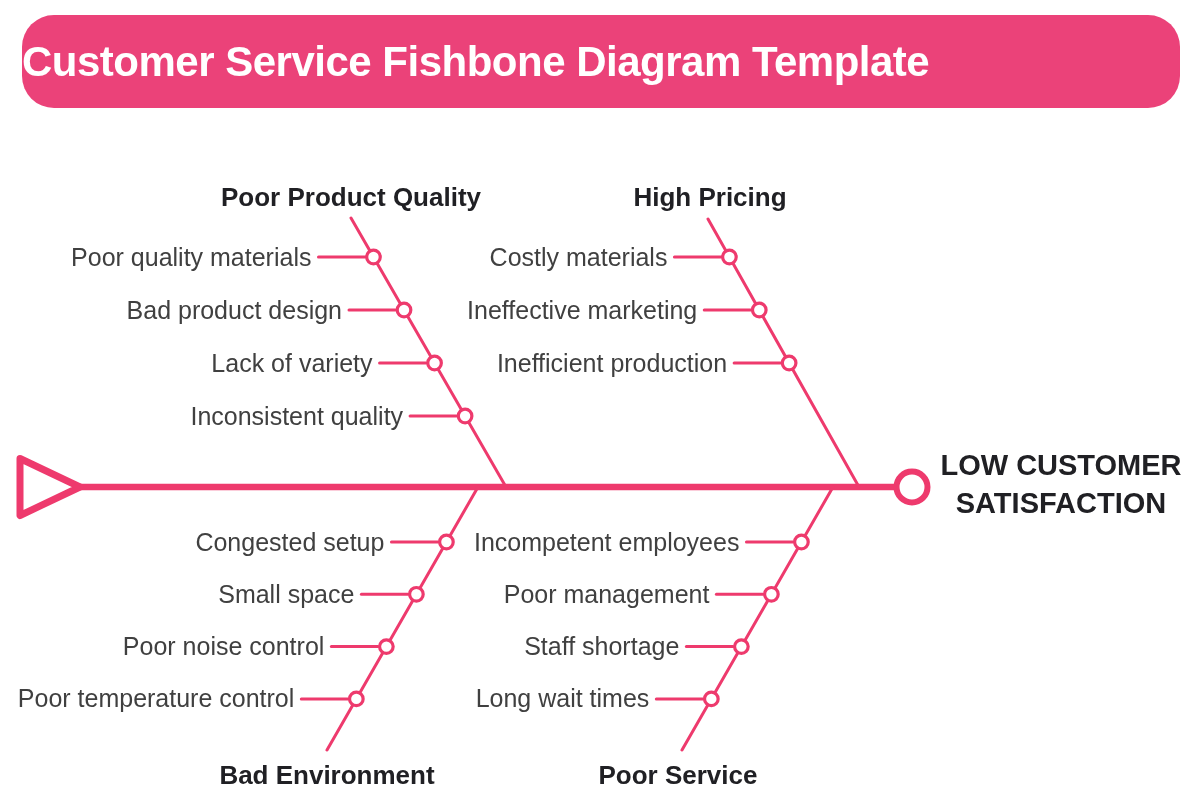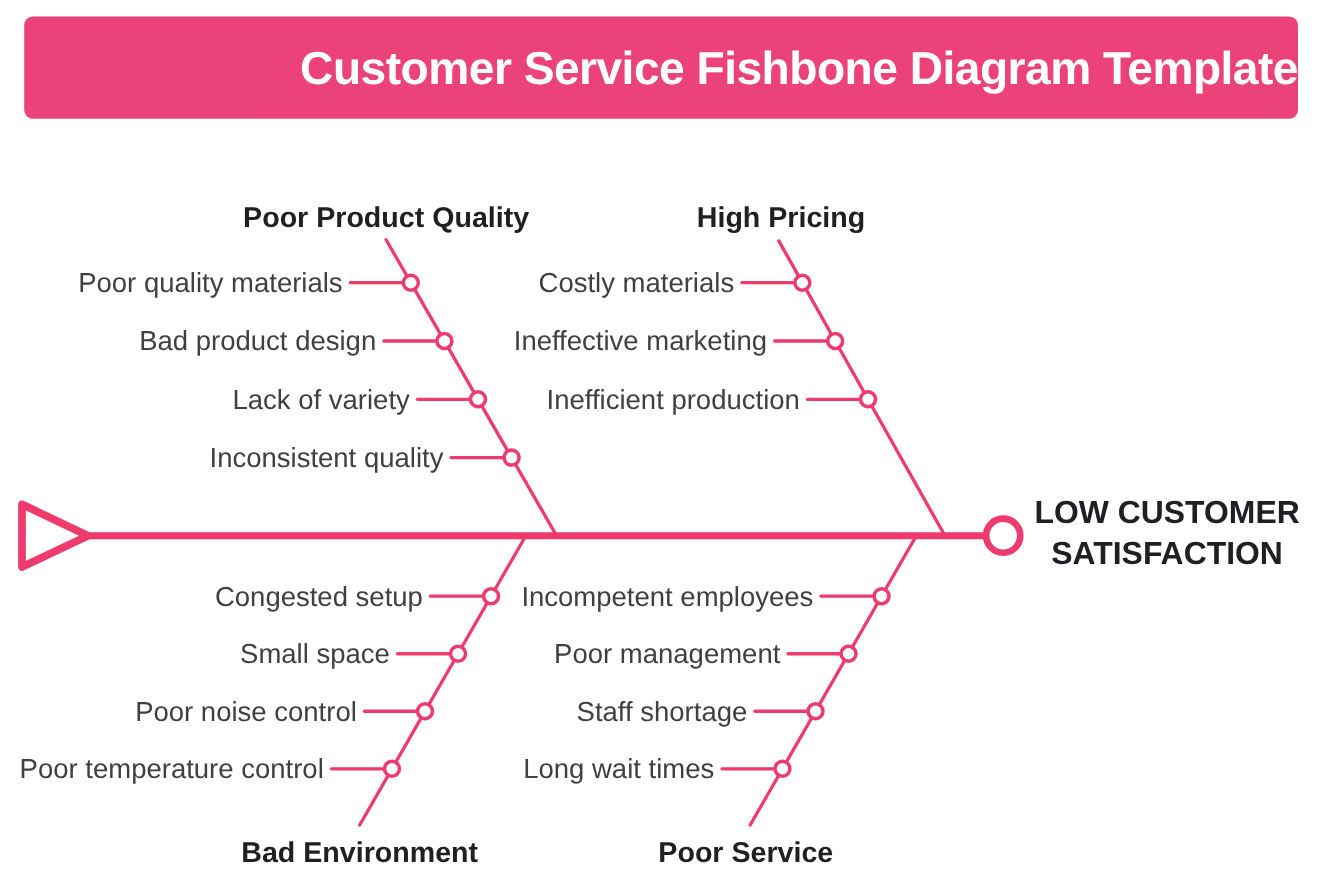--- a/index.html
+++ b/index.html
@@ -3,21 +3,21 @@
 <meta charset="utf-8">
 <style>
   html,body{margin:0;padding:0;}
   body{
     width:1200px;height:805px;position:relative;overflow:hidden;
     background:#ffffff;
     font-family:"Liberation Sans","DejaVu Sans",sans-serif;
   }
   .banner{
     position:absolute;left:22px;top:15px;width:1158px;height:93px;
-    border-radius:8px;display:flex;align-items:center;justify-content:flex-end;
+    border-radius:32px;display:flex;align-items:center;justify-content:flex-start;
   }
   .banner h1{
     margin:0;font-size:42px;font-weight:700;color:#ffffff;letter-spacing:-0.5px;
     white-space:nowrap;
   }
   #fishbone-svg{position:absolute;left:0;top:0;}
   #fishbone-svg text{font-family:"Liberation Sans","DejaVu Sans",sans-serif;}
 </style>
 </head>
 <body>

